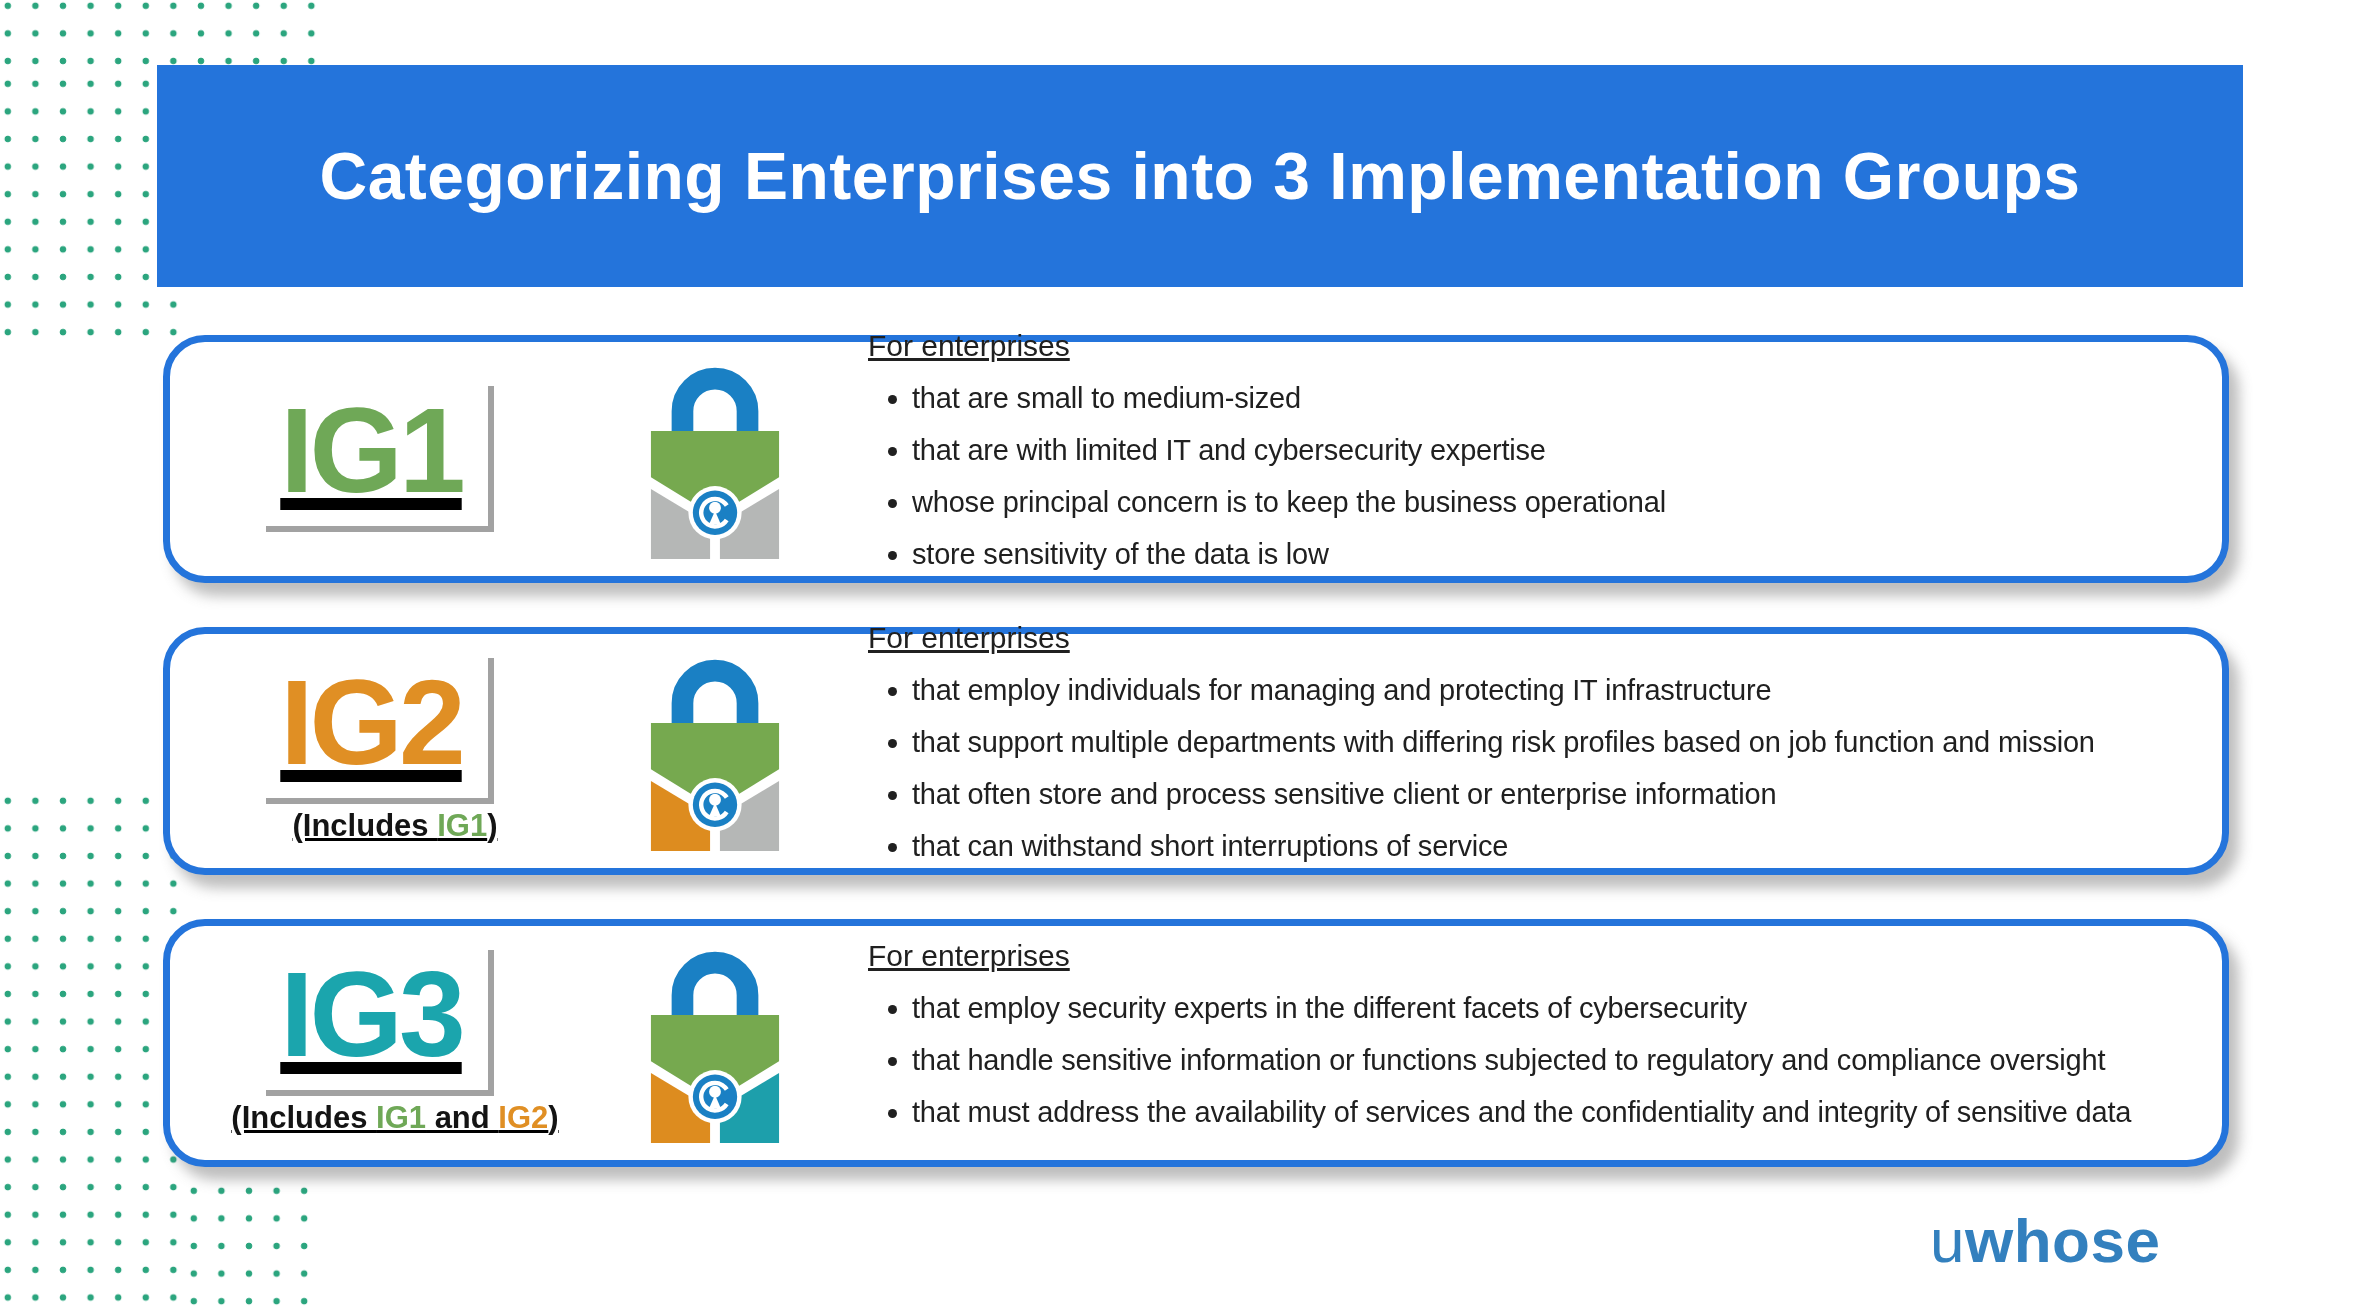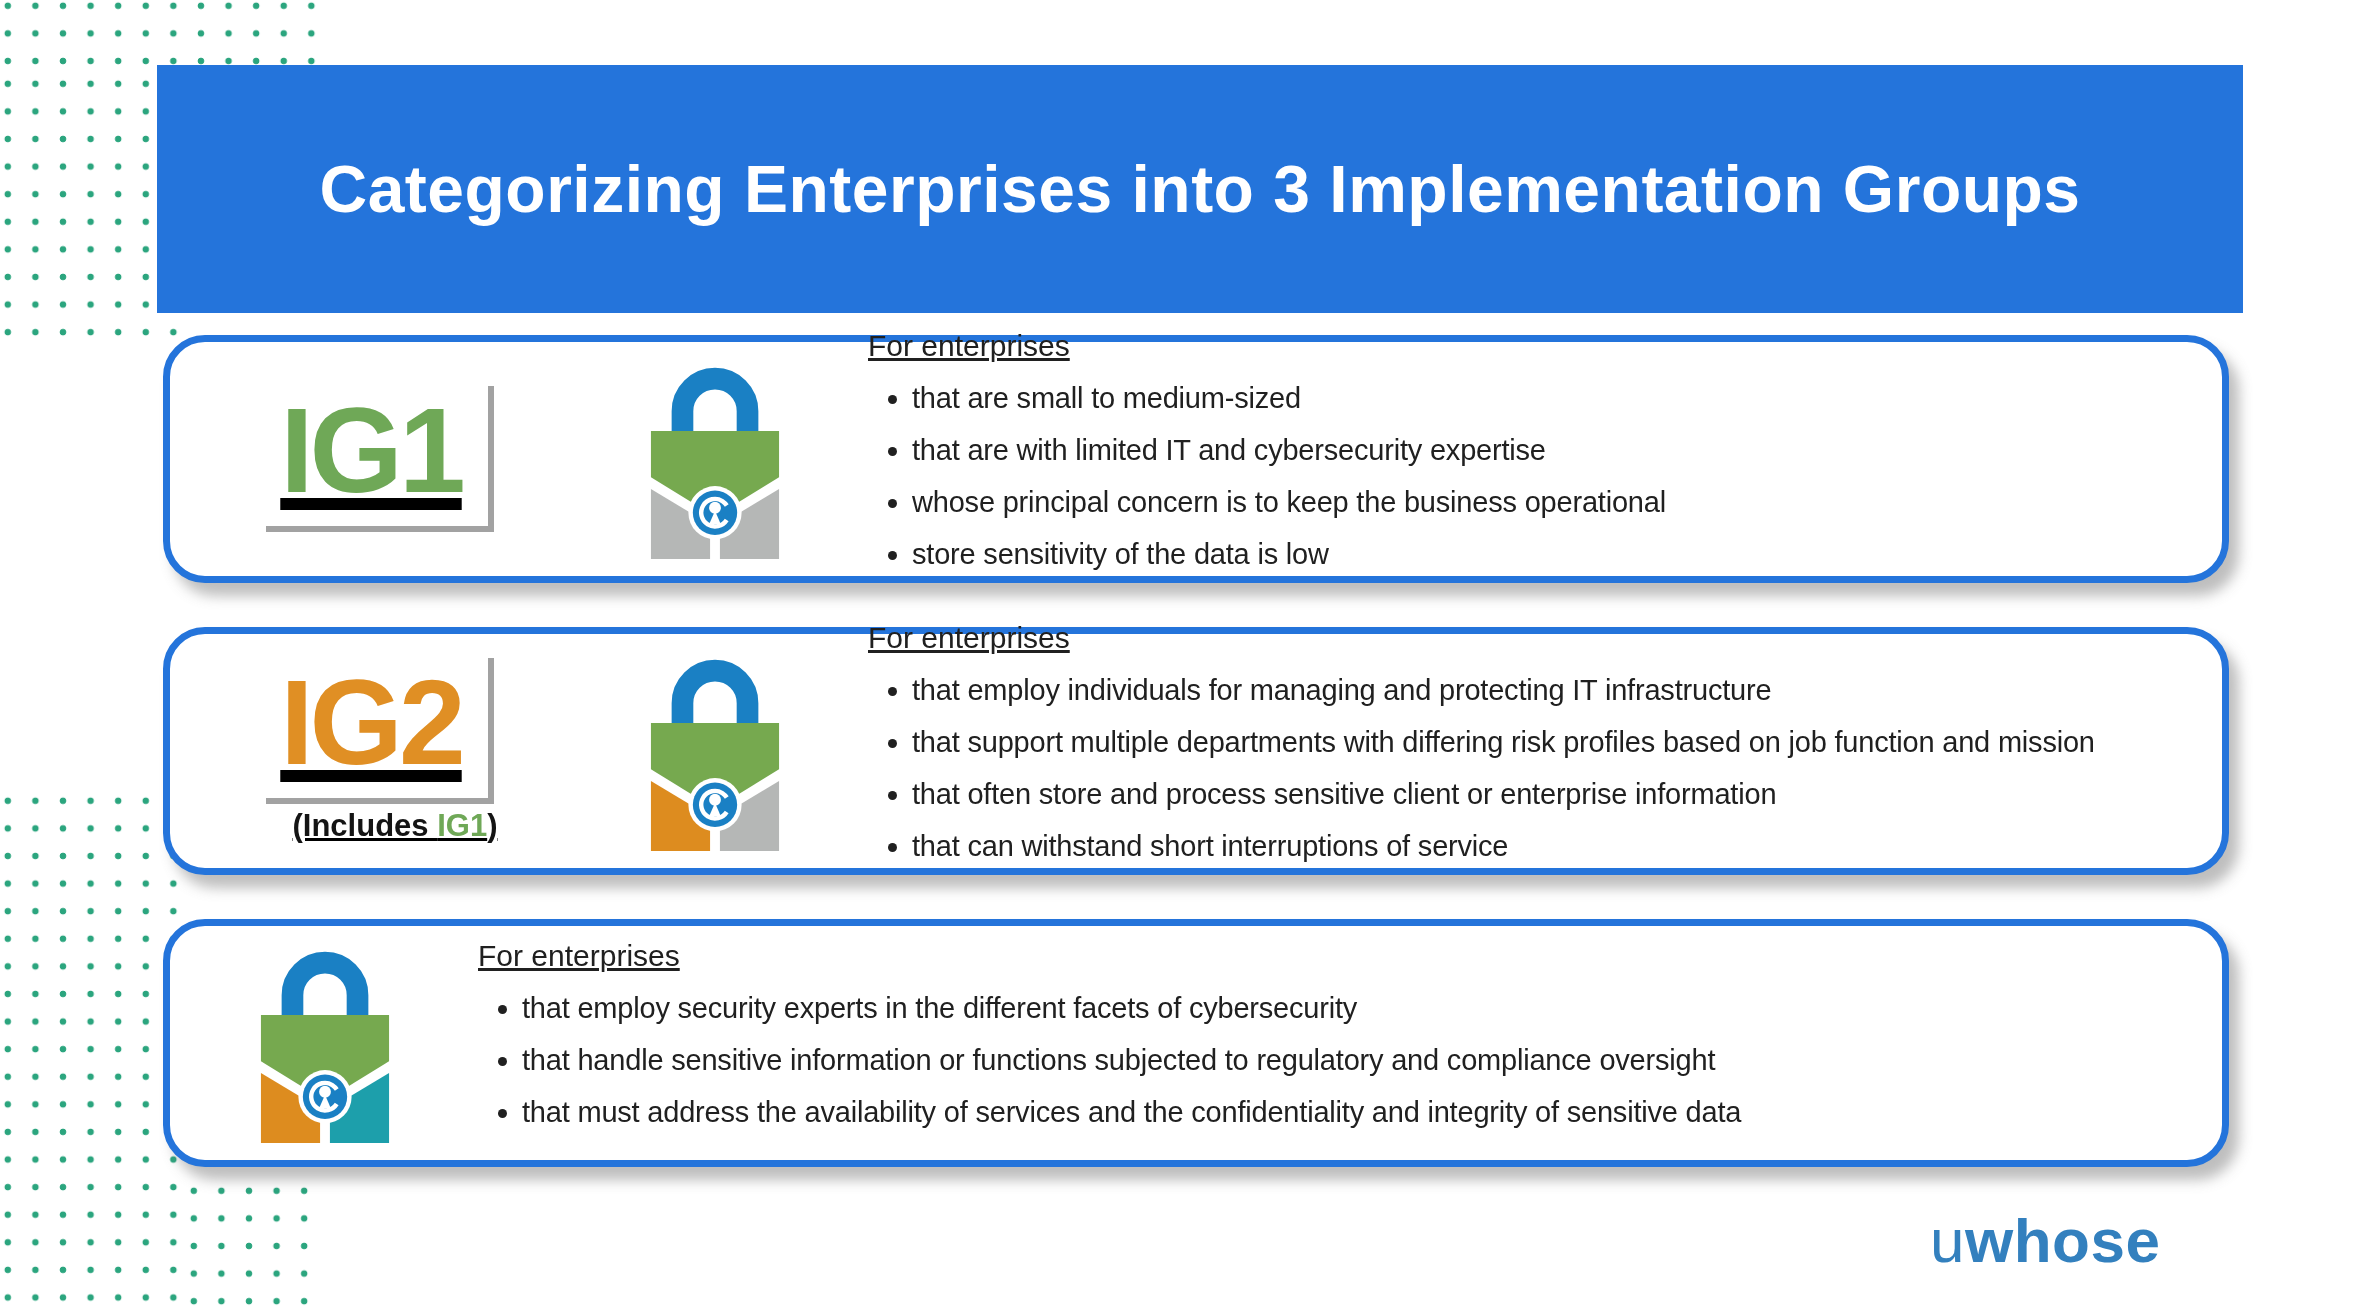--- a/index.html
+++ b/index.html
@@ -15,21 +15,21 @@
     background-size:27.6px 27.6px;
     background-position:-6px -8px;
   }
   .dots-a{left:0;top:0;width:330px;height:78px;}
   .dots-b{left:0;top:78px;width:186px;height:260px;}
   .dots-c{left:0;top:795px;width:186px;height:518px;}
   .dots-d{left:186px;top:1185px;width:140px;height:128px;}
 
   
   .banner{
-    position:absolute;left:157px;top:65px;width:2086px;height:248px;
+    position:absolute;left:157px;top:65px;width:2086px;height:222px;
     background:#2474DB;
     display:flex;align-items:center;justify-content:center;
   }
   .banner h1{
     margin:0;color:#ffffff;font-size:66px;font-weight:700;letter-spacing:.5px;
     white-space:nowrap;
   }
 
   
   .card{
@@ -146,20 +146,24 @@
     <ul>
       <li>that employ individuals for managing and protecting IT infrastructure</li>
       <li>that support multiple departments with differing risk profiles based on job function and mission</li>
       <li>that often store and process sensitive client or enterprise information</li>
       <li>that can withstand short interruptions of service</li>
     </ul>
   </div>
 </section>
 
 <section class="card card-3">
+  <div class="wordmark-col">
+    <div class="wordmark teal">IG3</div>
+    <div class="caption"><span>(Includes </span><span class="green">IG1</span><span> and </span><span class="orange">IG2</span><span>)</span></div>
+  </div>
   <div class="lock-col">
     <svg width="148" height="204" viewBox="0 0 150 207">
       <path d="M42 82 V55 a33 33 0 0 1 66 0 V82" fill="none" stroke-width="22" stroke="#1A80C4"></path>
       <polygon points="10,75 140,75 140,122 75,162 10,122" fill="#76A94F"></polygon>
       <polygon points="10,134 70,170 70,205 10,205" fill="#DD8C1F"></polygon>
       <polygon points="140,134 80,170 80,205 140,205" fill="#1D9FAB"></polygon>
       <circle cx="75" cy="158" r="27" fill="#ffffff"></circle>
       <circle cx="75" cy="158" r="22.5" fill="#1A80C4"></circle>
       <circle cx="75" cy="158" r="14" fill="none" stroke="#ffffff" stroke-width="4.5" stroke-dasharray="72 16" transform="rotate(32 75 158)"></circle>
       <circle cx="75" cy="153" r="6" fill="#ffffff"></circle>

